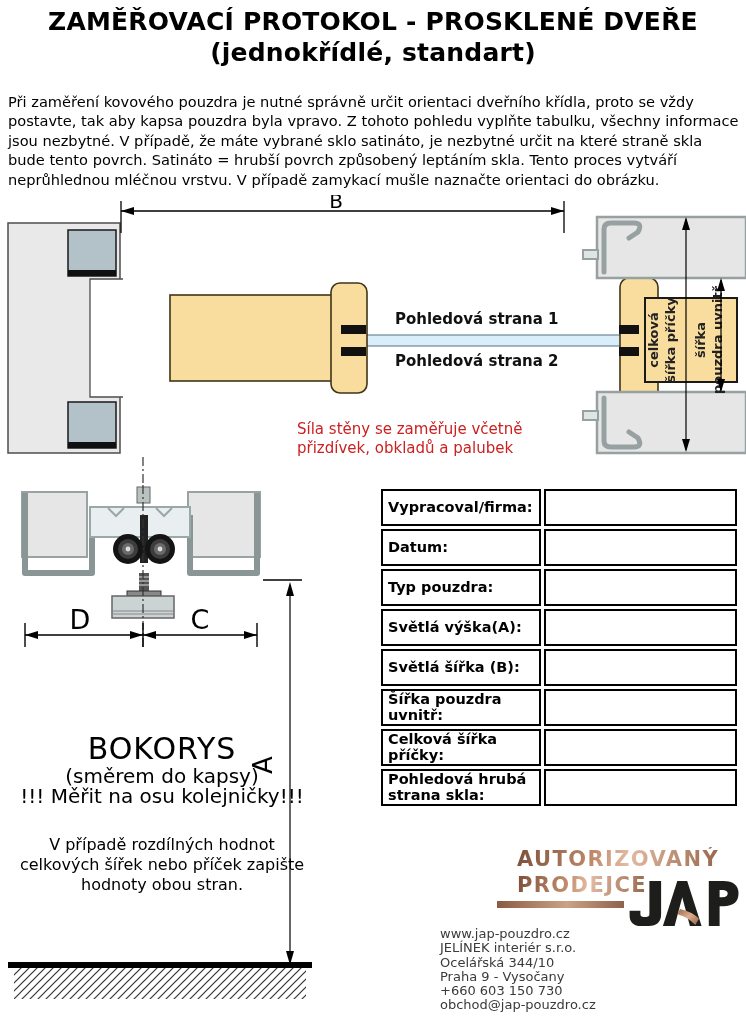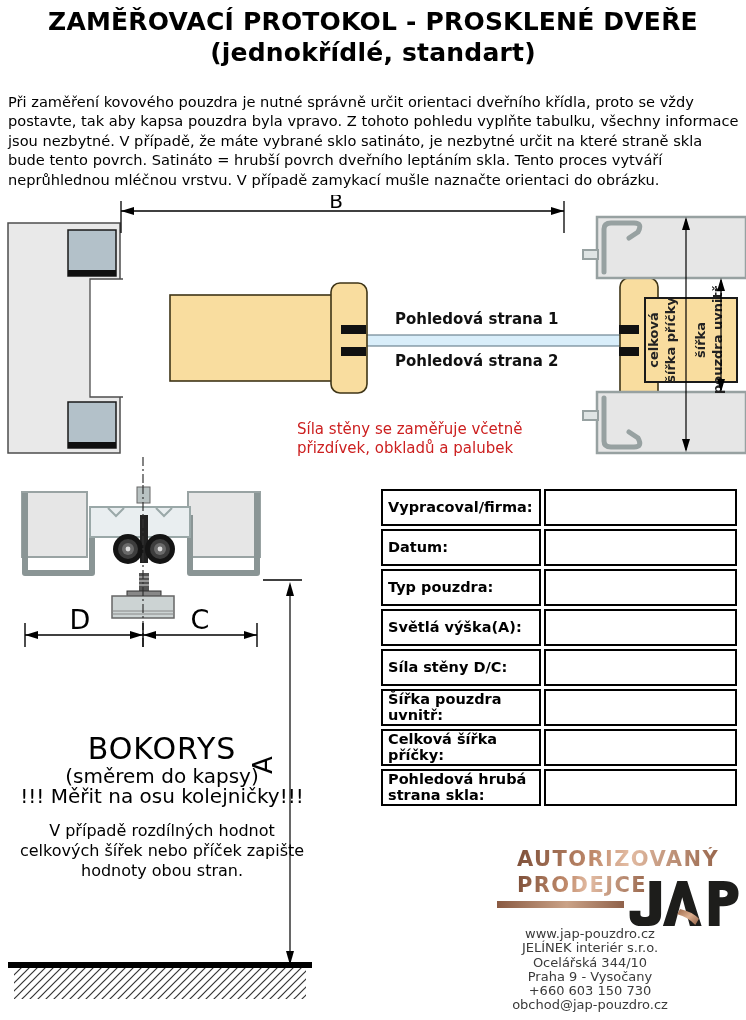--- a/index.html
+++ b/index.html
@@ -12,54 +12,54 @@
   .title{top:6px;left:0;width:746px;text-align:center;
          font-size:25px;font-weight:bold;line-height:31px;letter-spacing:.2px;}
   .intro{top:92px;left:8px;width:736px;font-size:14.6px;line-height:19.4px;}
   .intro div{white-space:nowrap;}
   
   svg text{font-family:"DejaVu Sans", sans-serif;}
   
   .boko-block{left:16px;top:732px;width:292px;text-align:center;}
   .boko-title{font-size:30px;line-height:34px;letter-spacing:1px;}
   .boko-sub{font-size:20px;line-height:20px;}
-  .boko-note{font-size:16px;line-height:20px;margin-top:15px;}
+  .boko-note{font-size:16px;line-height:20px;margin-top:29px;}
   
   table.form-table{position:absolute;left:378px;top:486px;
     border-collapse:separate;border-spacing:3px;}
   table.form-table td{border:2px solid #000;background:#fff;}
   td.lbl{width:149px;height:31px;vertical-align:middle;
          font-weight:bold;font-size:14.5px;line-height:1.05;
          padding:1px 2px 1px 5px;}
   td.val{width:187px;}
   
   .copper-text{
     background:linear-gradient(100deg,#7d4f39 0%,#c08a6b 38%,#e3bca3 55%,#96644a 100%);
     -webkit-background-clip:text;background-clip:text;color:transparent;margin-left:20px;}
   .badge1{left:497px;top:847px;font-size:21px;font-weight:bold;letter-spacing:1.4px;}
   .badge2{left:497px;top:873px;font-size:21px;font-weight:bold;letter-spacing:1.4px;}
   .copper-bar{left:497px;top:901px;width:127px;height:7px;
     background:linear-gradient(90deg,#8a5a42,#caa287 55%,#8f614a);}
   .jap-logo{left:628px;top:881px;}
-  .contacts{right:6px;top:927px;width:300px;text-align:center;
+  .contacts{right:6px;top:927px;width:300px;text-align:left;
     font-size:13px;line-height:14.3px;color:#3a3a3a;}
 </style>
 </head>
 <body>
 
 <div class="abs title">
   <div>ZAMĚŘOVACÍ PROTOKOL - PROSKLENÉ DVEŘE</div>
   <div>(jednokřídlé, standart)</div>
 </div>
 
 <div class="abs intro">
   <div>Při zaměření kovového pouzdra je nutné správně určit orientaci dveřního křídla, proto se vždy</div>
   <div>postavte, tak aby kapsa pouzdra byla vpravo. Z tohoto pohledu vyplňte tabulku, všechny informace</div>
   <div>jsou nezbytné. V případě, že máte vybrané sklo satináto, je nezbytné určit na které straně skla</div>
-  <div>bude tento povrch. Satináto = hrubší povrch dveřního leptáním skla. Tento proces vytváří</div>
+  <div>bude tento povrch. Satináto = hrubší povrch způsobený leptáním skla. Tento proces vytváří</div>
   <div>neprůhlednou mléčnou vrstvu. V případě zamykací mušle naznačte orientaci do obrázku.</div>
 </div>
 
 <svg class="abs" style="left:0;top:195px" width="746" height="290" viewBox="0 0 746 290">
 
   <g>
     <rect x="8" y="28" width="112" height="230" fill="#e9e9e9" stroke="#4d4d4d" stroke-width="1.5"></rect>
     <path d="M123 84 H90 V202 H123" fill="#ffffff" stroke="#4d4d4d" stroke-width="1.3"></path>
     <rect x="68" y="35" width="48" height="46" fill="#b3c1c9" stroke="#1a1a1a" stroke-width="1.5"></rect>
     <rect x="68" y="75" width="48" height="6" fill="#101010"></rect>
@@ -219,21 +219,21 @@
       </tr>
     <tr>
         <td class="lbl">Typ pouzdra:</td>
         <td class="val"></td>
       </tr>
     <tr>
         <td class="lbl">Světlá výška(A):</td>
         <td class="val"></td>
       </tr>
     <tr>
-        <td class="lbl">Síla stěny D/C:</td>
+        <td class="lbl">Světlá šířka (B):</td>
         <td class="val"></td>
       </tr>
     <tr>
         <td class="lbl">Šířka pouzdra uvnitř:</td>
         <td class="val"></td>
       </tr>
     <tr>
         <td class="lbl">Celková šířka příčky:</td>
         <td class="val"></td>
       </tr>

